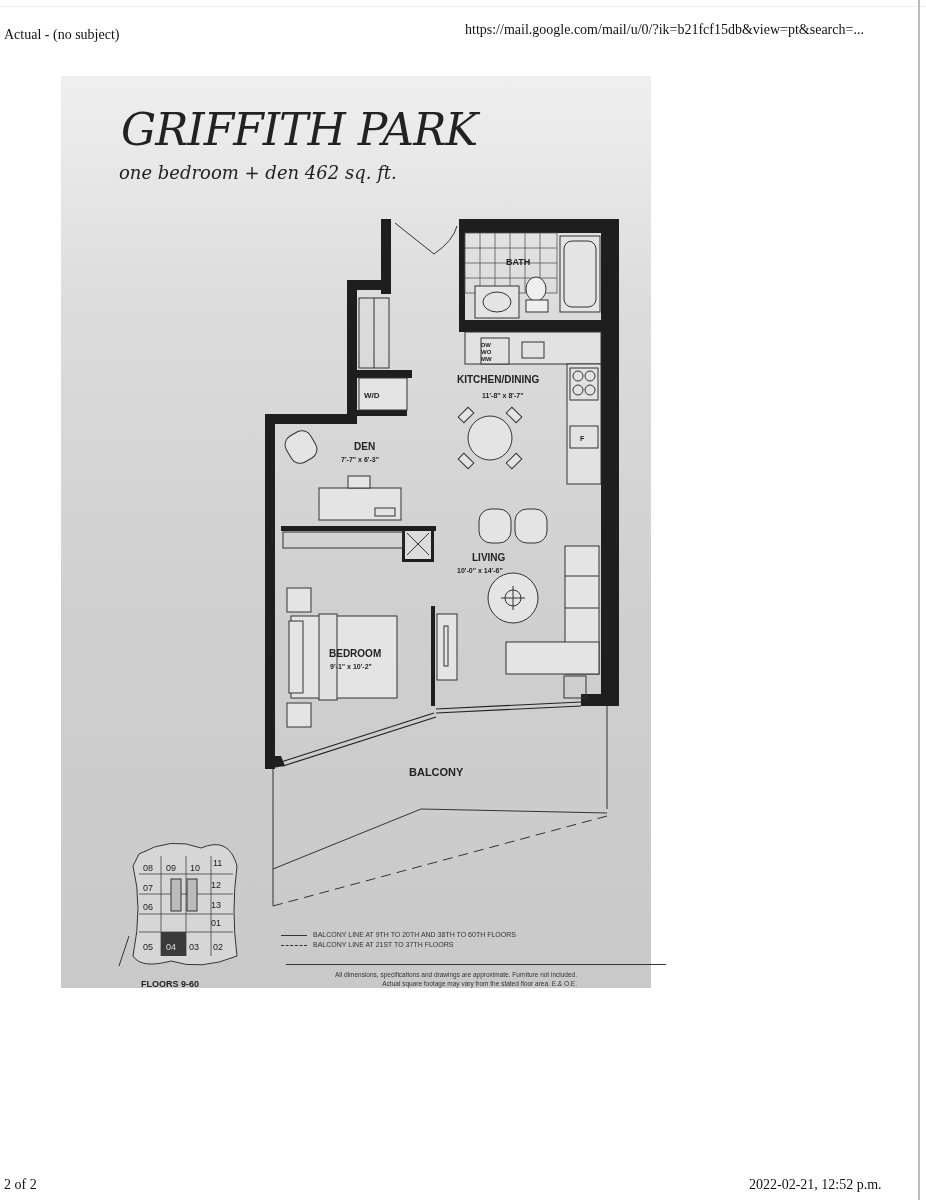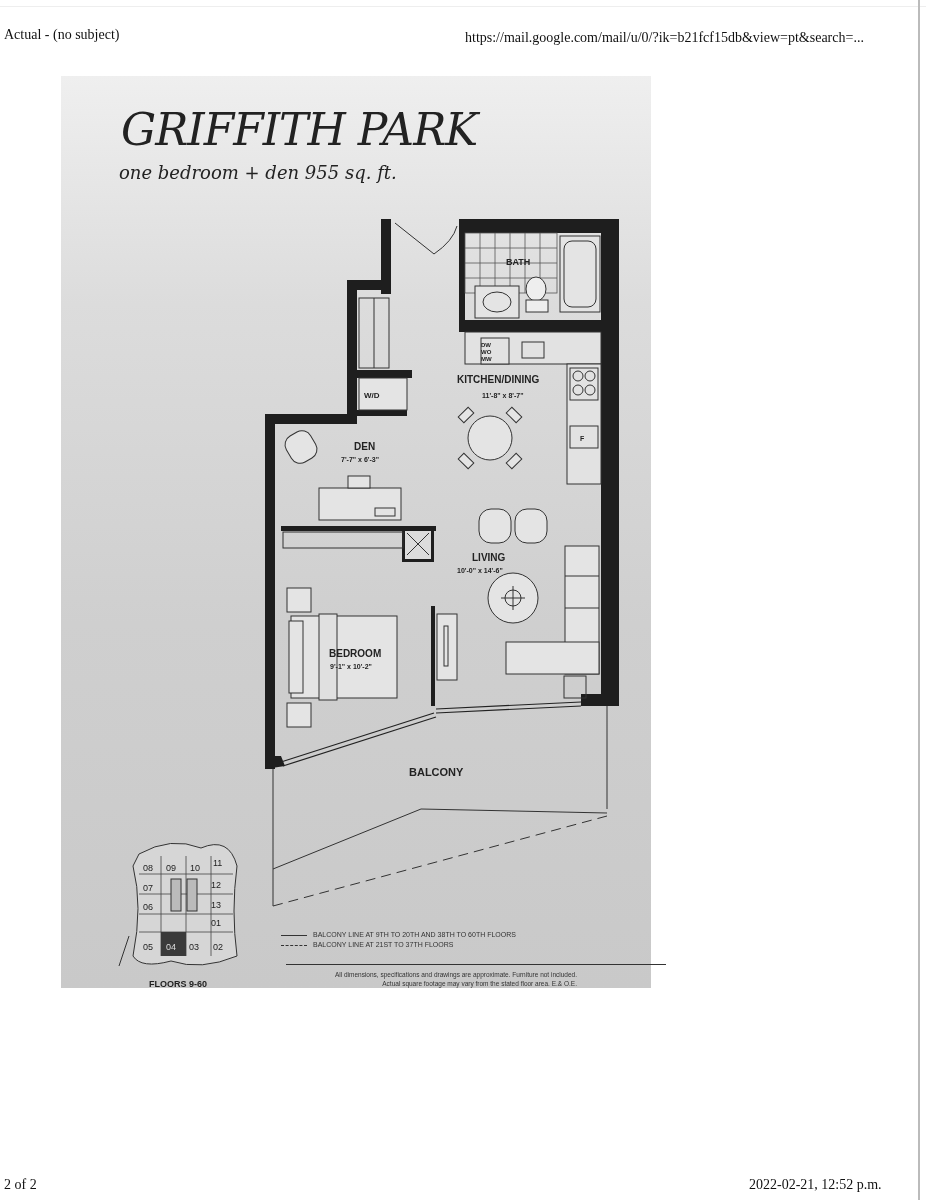--- a/index.html
+++ b/index.html
@@ -1,46 +1,46 @@
 <!DOCTYPE html>
 <html><head>
 <meta charset="utf-8">
 <style>
   html,body{margin:0;padding:0;}
   body{width:926px;height:1200px;background:#fff;position:relative;overflow:hidden;font-family:"Liberation Serif",serif;color:#111;}
   .hdr-left{position:absolute;left:4px;top:27px;font-size:14px;}
-  .hdr-right{position:absolute;left:465px;top:30px;font-size:14px;}
+  .hdr-right{position:absolute;left:465px;top:22px;font-size:14px;}
   .ftr-left{position:absolute;left:4px;top:1177px;font-size:14px;text-align:right;}
   .ftr-right{position:absolute;left:749px;top:1177px;font-size:14px;}
   .edge{position:absolute;left:918px;top:0;width:2px;height:1200px;background:#bbb;}
   .topline{position:absolute;left:0;top:6px;width:926px;height:1px;background:#eee;}
   .scan{position:absolute;left:61px;top:76px;width:590px;height:912px;
     background:linear-gradient(180deg,#efefef 0%,#dcdcdc 25%,#cfcfcf 60%,#c9c9c9 100%);}
   .title{position:absolute;left:60px;top:28px;font-family:"DejaVu Serif","Liberation Serif",serif;font-style:italic;font-size:44px;letter-spacing:-1px;color:#222;}
   .subtitle{position:absolute;left:58px;top:86px;font-family:"DejaVu Serif","Liberation Serif",serif;font-style:italic;font-size:18px;color:#222;}
   .plan{position:absolute;left:0;top:0;}
   .lbl{font-family:"Liberation Sans",sans-serif;font-weight:bold;fill:#222;}
   .dim{font-family:"Liberation Sans",sans-serif;font-weight:bold;fill:#222;}
   .legend{position:absolute;left:220px;top:855px;font-family:"Liberation Sans",sans-serif;font-size:7px;color:#333;}
   .legend div{height:10px;white-space:nowrap;}
   .legend .sw{display:inline-block;width:26px;margin-right:6px;vertical-align:middle;}
   .disc{position:absolute;right:74px;top:894px;font-family:"Liberation Sans",sans-serif;font-size:6.5px;color:#333;text-align:right;line-height:9px;}
   .rule{position:absolute;left:225px;top:888px;width:380px;height:1px;background:#333;}
-  .floors{position:absolute;left:88px;top:903px;font-family:"Liberation Sans",sans-serif;font-weight:bold;font-size:9px;color:#222;}
+  .floors{position:absolute;left:80px;top:903px;font-family:"Liberation Sans",sans-serif;font-weight:bold;font-size:9px;color:#222;}
 </style>
 </head>
 <body>
 
 <div class="topline"></div>
 <div class="hdr-left">Actual - (no subject)</div>
 <div class="hdr-right">https://mail.google.com/mail/u/0/?ik=b21fcf15db&amp;view=pt&amp;search=...</div>
 
 <div class="scan">
   <div class="title">GRIFFITH PARK</div>
-  <div class="subtitle">one bedroom + den 955 sq. ft.</div>
+  <div class="subtitle">one bedroom + den 462 sq. ft.</div>
 
   <svg class="plan" width="681" height="912" viewBox="0 0 681 912">
 
     <g fill="#1e1e1e">
 
       <rect x="540" y="143" width="18" height="478"></rect>
 
       <rect x="398" y="143" width="160" height="14"></rect>
 
       <rect x="398" y="143" width="6" height="112"></rect>

